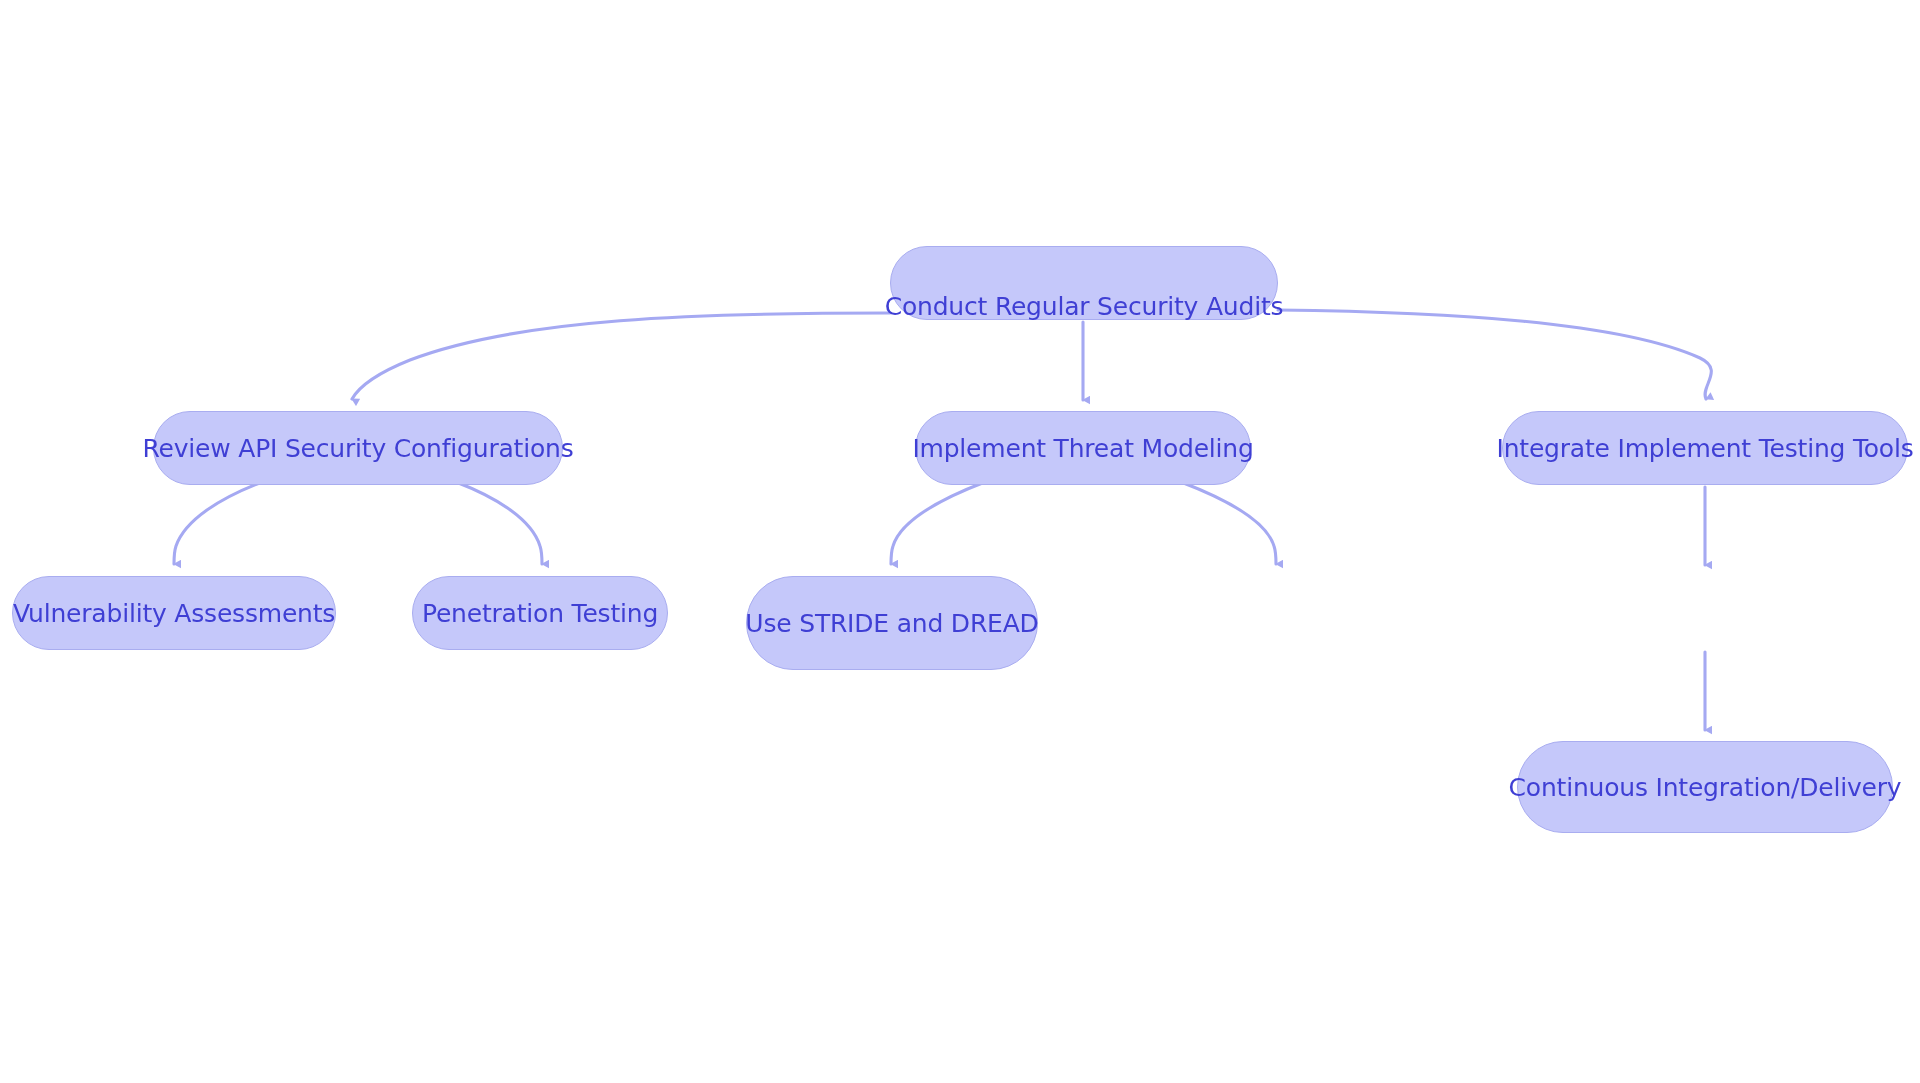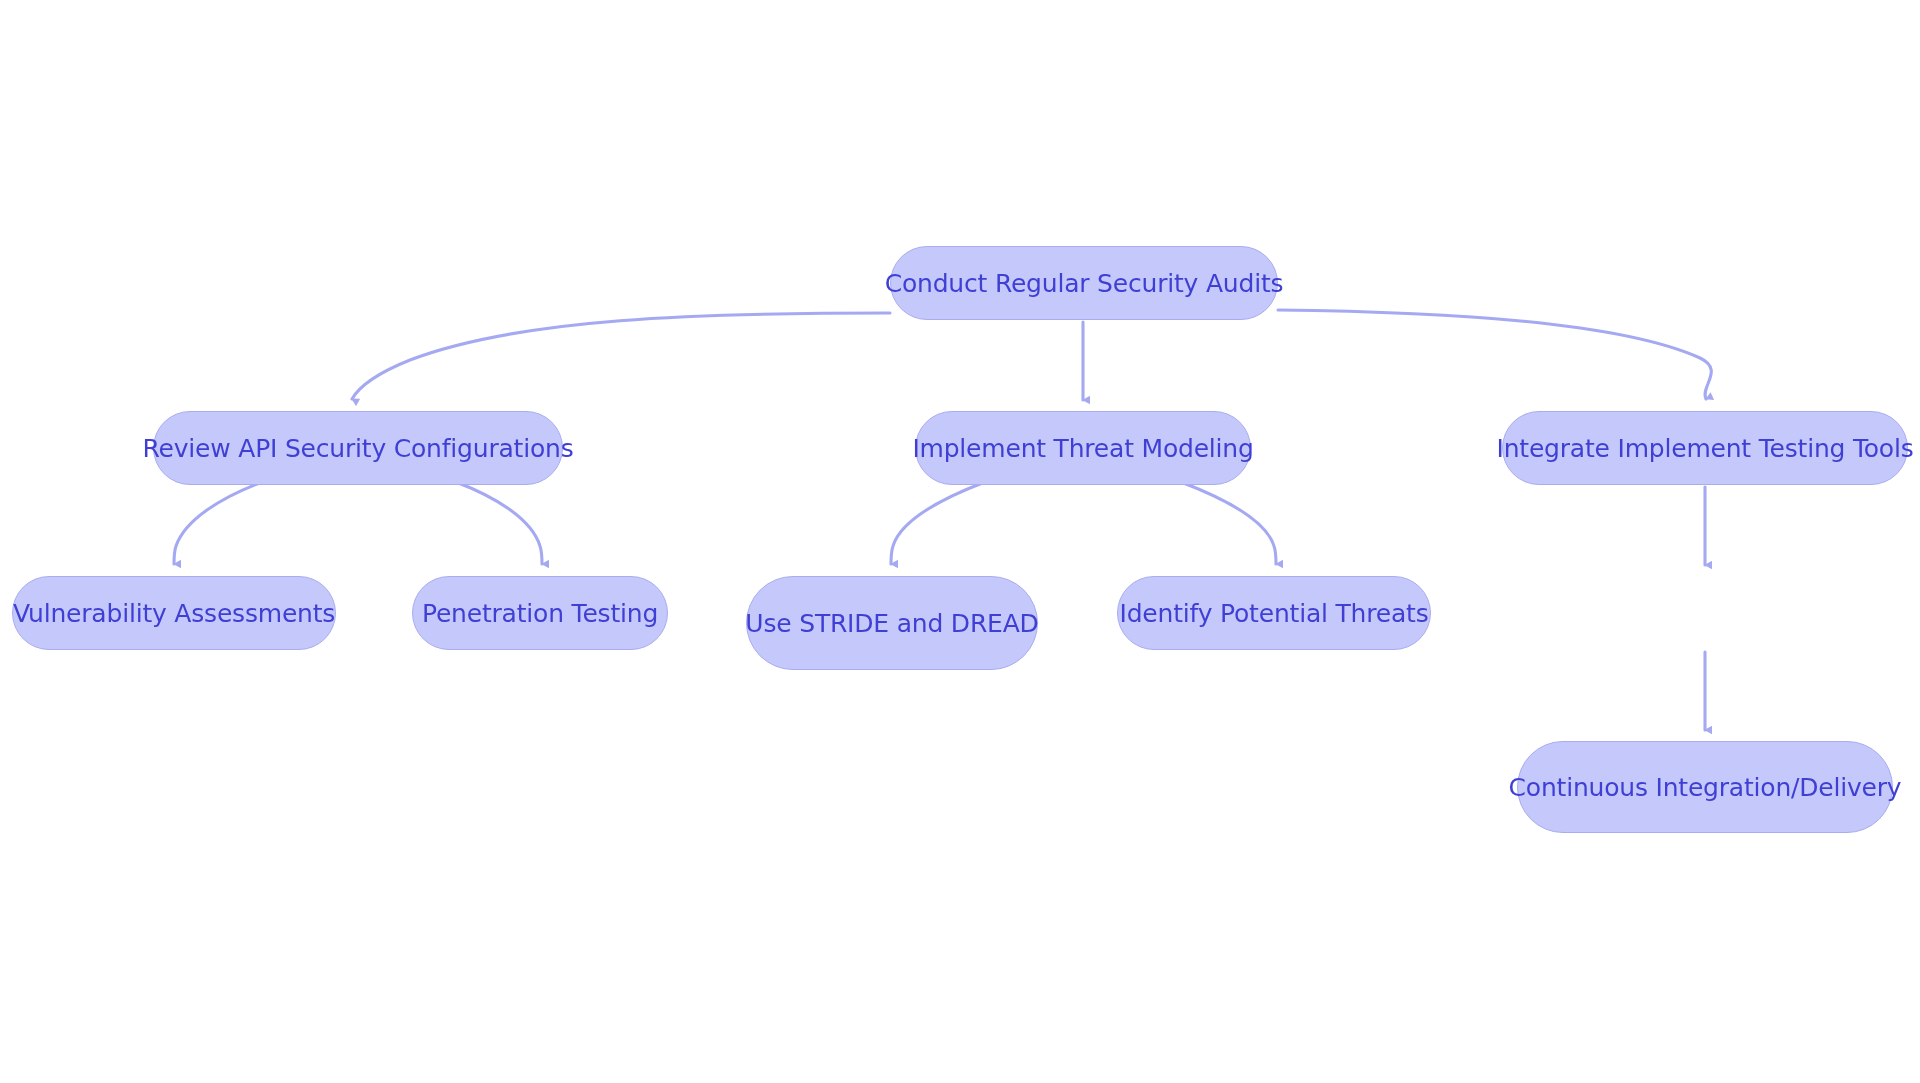--- a/index.html
+++ b/index.html
@@ -75,21 +75,21 @@
       <path d="M 985 482 C 943 498 901 520 893 546 C 891 552 891 558 891 564" marker-end="url(#arrowhead)"></path>
 
       <path d="M 1181 482 C 1223 498 1266 520 1274 546 C 1276 552 1276 558 1276 564" marker-end="url(#arrowhead)"></path>
 
       <path d="M 1705 487 L 1705 565" marker-end="url(#arrowhead)"></path>
 
       <path d="M 1705 652 L 1705 730" marker-end="url(#arrowhead)"></path>
     </g>
   </svg>
 
-  <div class="node" style="left:890px;top:246px;width:388px;height:74px;">
+  <div class="node" style="left:890px;top:246px;width:388px;height:74px;align-items:flex-end;">
     <span class="node-label">Conduct Regular Security Audits</span>
   </div>
 
   <div class="node" style="left:153px;top:411px;width:410px;height:74px;">
     <span class="node-label">Review API Security Configurations</span>
   </div>
 
   <div class="node" style="left:915px;top:411px;width:336px;height:74px;">
     <span class="node-label">Implement Threat Modeling</span>
   </div>
@@ -103,22 +103,19 @@
   </div>
 
   <div class="node" style="left:12px;top:576px;width:324px;height:74px;">
     <span class="node-label">Vulnerability Assessments</span>
   </div>
 
   <div class="node" style="left:746px;top:576px;width:292px;height:94px;">
     <span class="node-label">Use STRIDE and DREAD</span>
   </div>
 
-  <div class="node" style="left:1117px;top:576px;width:314px;height:74px;">
-    <span class="node-label">Identify Potential Threats</span>
-  </div>
 
 
   <div class="node" style="left:1517px;top:741px;width:376px;height:92px;">
     <span class="node-label">Continuous Integration/Delivery</span>
   </div>
 
 </div>
 
 </body></html>

